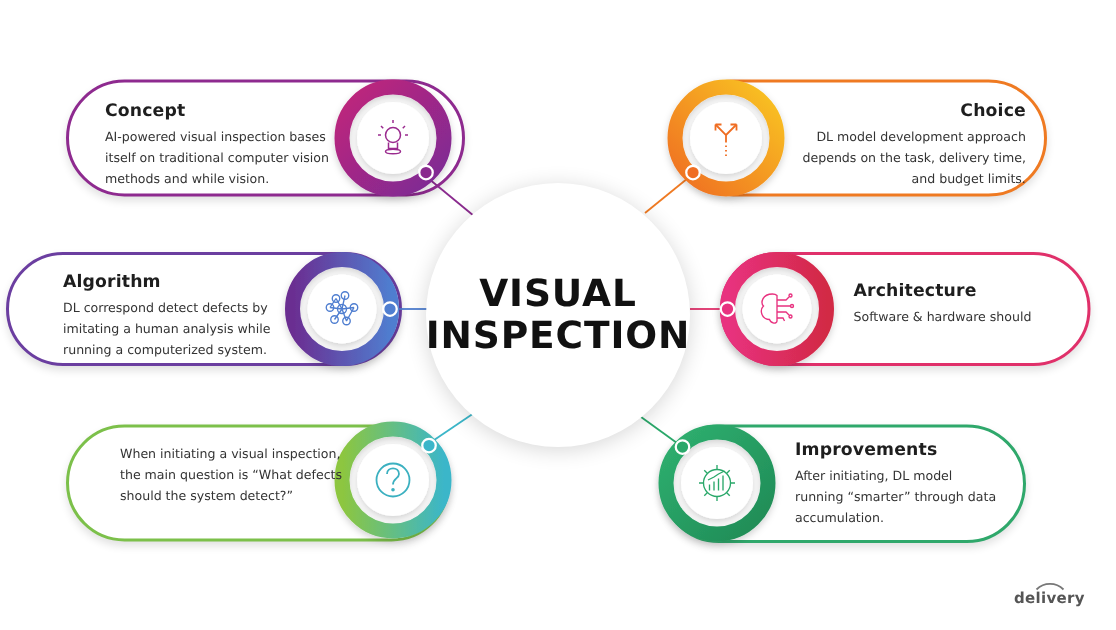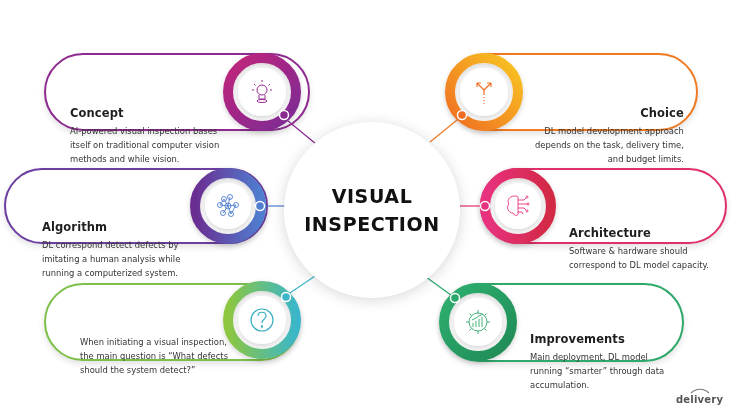--- a/index.html
+++ b/index.html
@@ -1,23 +1,23 @@
 <!DOCTYPE html>
 <html><head>
 <meta charset="utf-8">
 <style>
   html,body{margin:0;padding:0;background:#ffffff;}
   body{width:744px;height:420px;position:relative;overflow:hidden;font-family:"DejaVu Sans","Liberation Sans",sans-serif;}
   #stage{position:absolute;left:0;top:0;width:744px;height:420px;}
   .pill{position:absolute;background:#fff;border-radius:40px;box-sizing:border-box;border:2px solid #ccc;box-shadow:0 3px 6px rgba(0,0,0,0.12);}
-  .txt{position:absolute;margin-top:40px;}
+  .txt{position:absolute;}
   .title{font-size:11.5px;font-weight:bold;color:#1e1e1e;letter-spacing:0.1px;margin-bottom:4px;white-space:nowrap;}
   .desc{font-size:8.4px;line-height:14px;color:#333;white-space:nowrap;}
   .center{position:absolute;left:284px;top:122px;width:176px;height:176px;border-radius:50%;background:#fff;box-shadow:0 2px 14px rgba(0,0,0,0.16);display:flex;flex-direction:column;align-items:center;justify-content:center;}
-  .center span{font-size:19px;font-weight:bold;color:#111;letter-spacing:0.6px;line-height:28px;}
+  .center span{font-size:25px;font-weight:bold;color:#111;letter-spacing:0.6px;line-height:28px;}
   .logo{position:absolute;left:676px;top:394px;font-size:10px;font-weight:bold;color:#555;letter-spacing:0.2px;}
   svg{position:absolute;left:0;top:0;}
 </style>
 </head>
 <body>
 
 <div id="stage">
 
   <svg width="744" height="420">
     <defs>
@@ -173,32 +173,31 @@
   <div class="txt" style="left:42px;top:180px;">
     <div class="title">Algorithm</div>
     <div class="desc">DL correspond detect defects by</div>
     <div class="desc">imitating a human analysis while</div>
     <div class="desc">running a computerized system.</div>
   </div>
 
   <div class="txt" style="left:569px;top:186px;">
     <div class="title">Architecture</div>
     <div class="desc">Software &amp; hardware should</div>
-    <div class="desc">correspond to DL model capacity.</div>
   </div>
 
   <div class="txt" style="left:80px;top:295px;">
     <div class="desc">When initiating a visual inspection,</div>
     <div class="desc">the main question is “What defects</div>
     <div class="desc">should the system detect?”</div>
   </div>
 
   <div class="txt" style="left:530px;top:292px;">
     <div class="title">Improvements</div>
-    <div class="desc">Main deployment, DL model</div>
+    <div class="desc">After initiating, DL model</div>
     <div class="desc">running “smarter” through data</div>
     <div class="desc">accumulation.</div>
   </div>
 
   <div class="logo">
     <svg width="20" height="6" style="position:absolute;left:14px;top:-6px;">
       <path d="M1 5 C6 0 14 0 19 5" stroke="#777" stroke-width="1.2" fill="none"></path>
     </svg>
     <span>delivery</span>
   </div>

